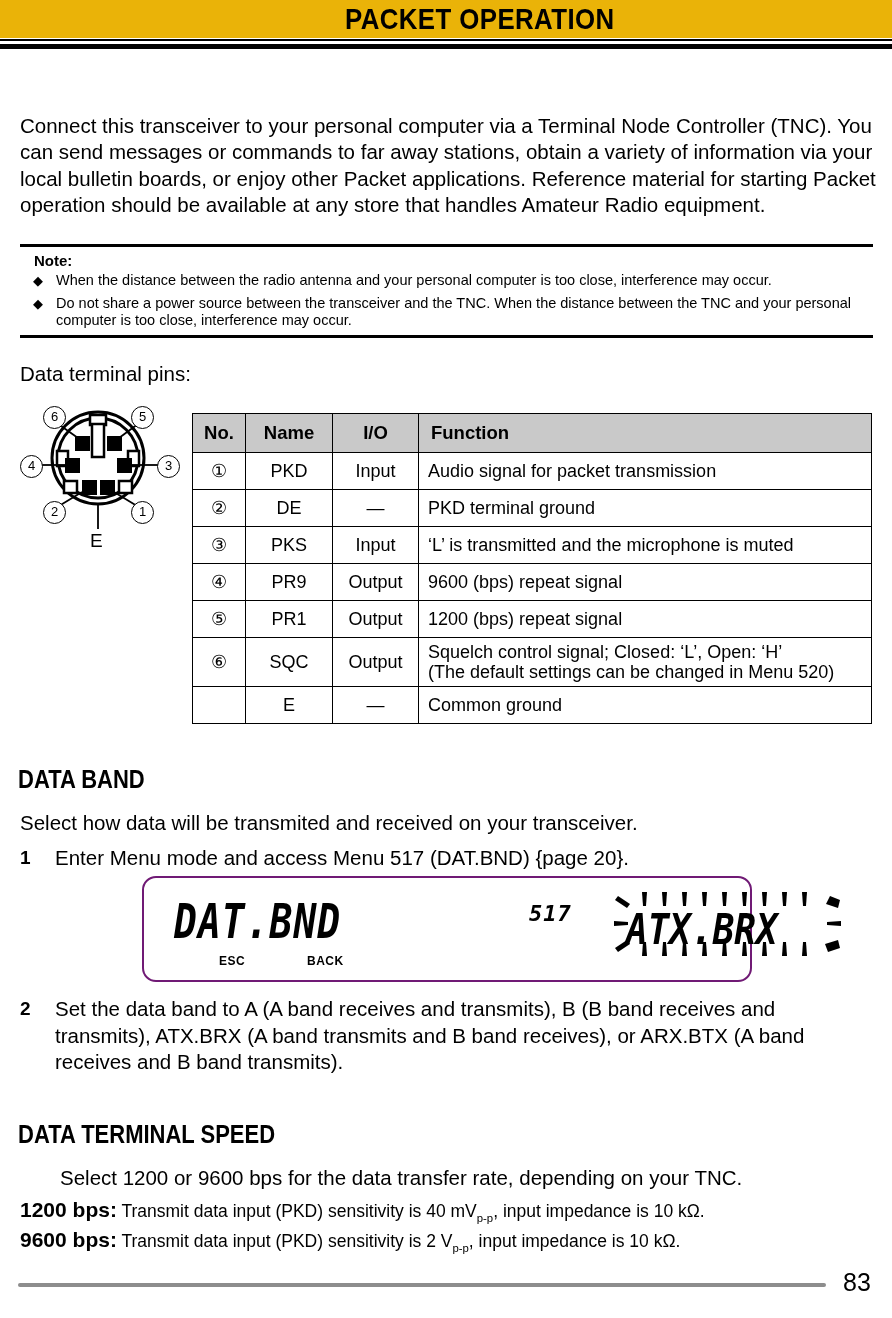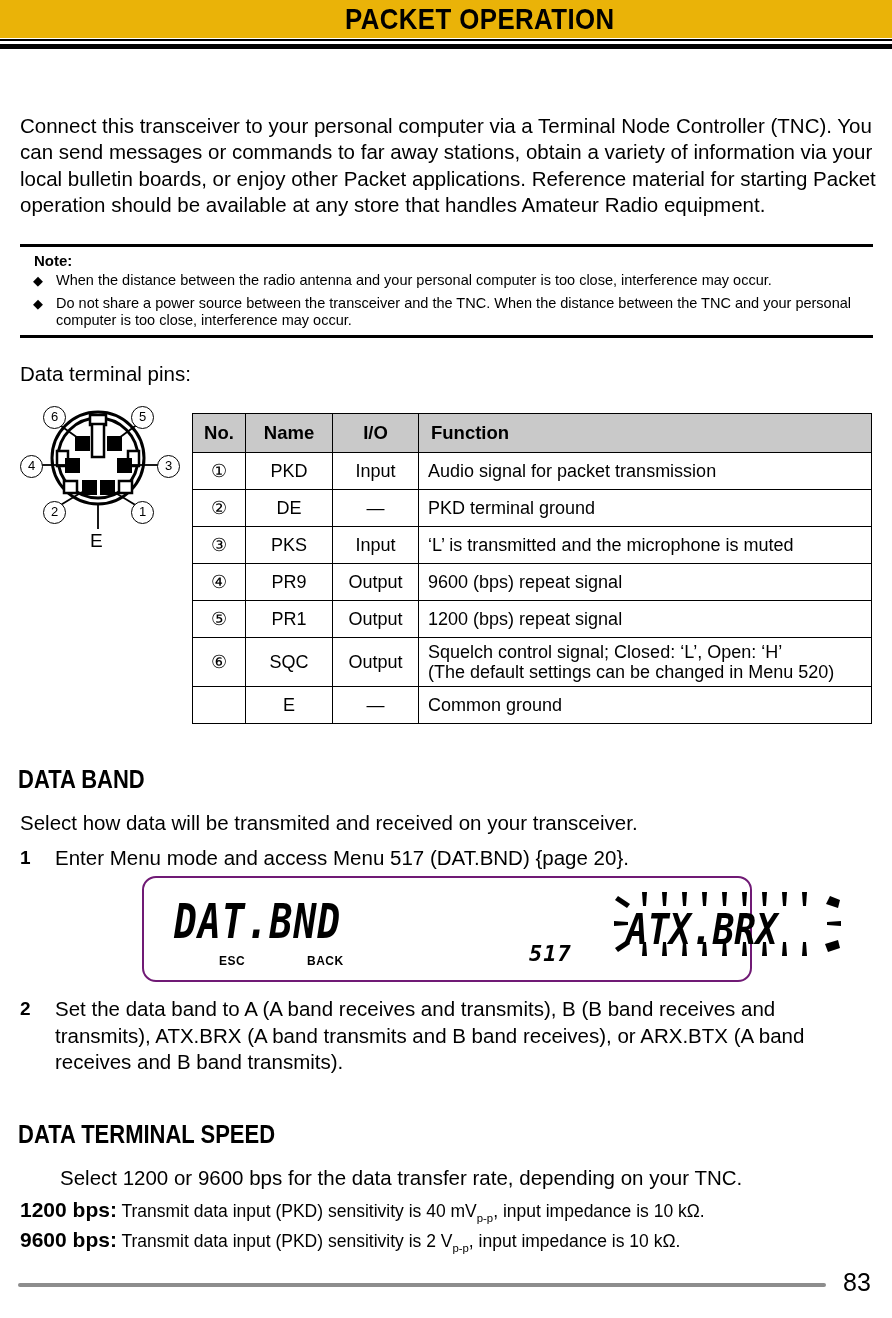--- a/index.html
+++ b/index.html
@@ -203,21 +203,20 @@
     transform-origin: left top;
   }
   .lcd-menu-no {
     position: absolute;
     left: 385px; top: 23px;
     font-family: "DejaVu Sans Mono", monospace;
     font-size: 22px;
     font-weight: bold;
     font-style: italic;
     letter-spacing: 1px;
-    margin-top: 40px;
   }
   .lcd-value-wrap {
     position: absolute;
     left: 468px; top: 12px;
     width: 232px; height: 68px;
   }
   .lcd-value {
     position: absolute;
     left: 14px; top: 14px;
     font-family: "DejaVu Sans Mono", monospace;

